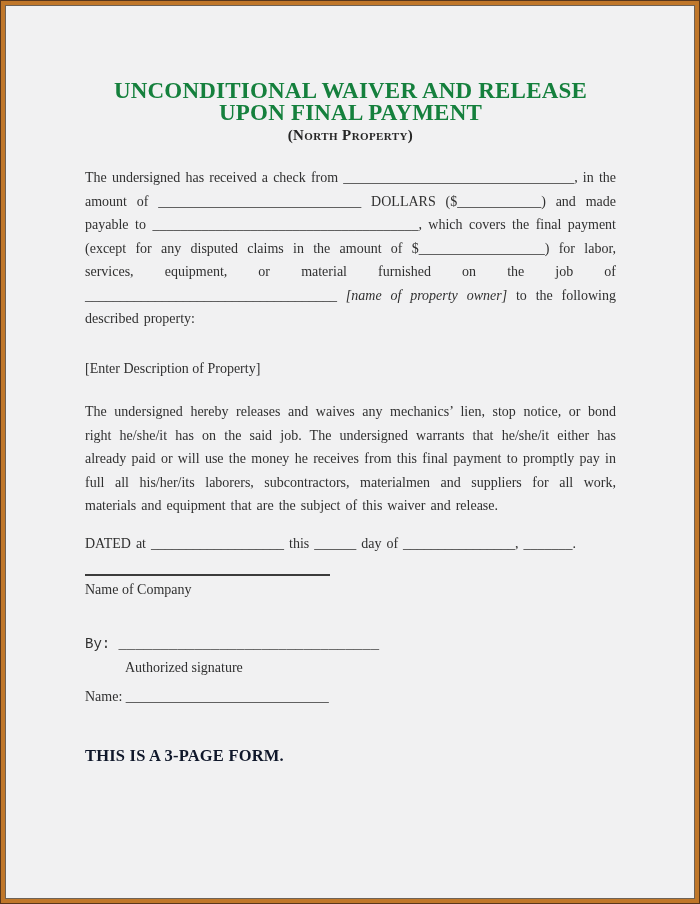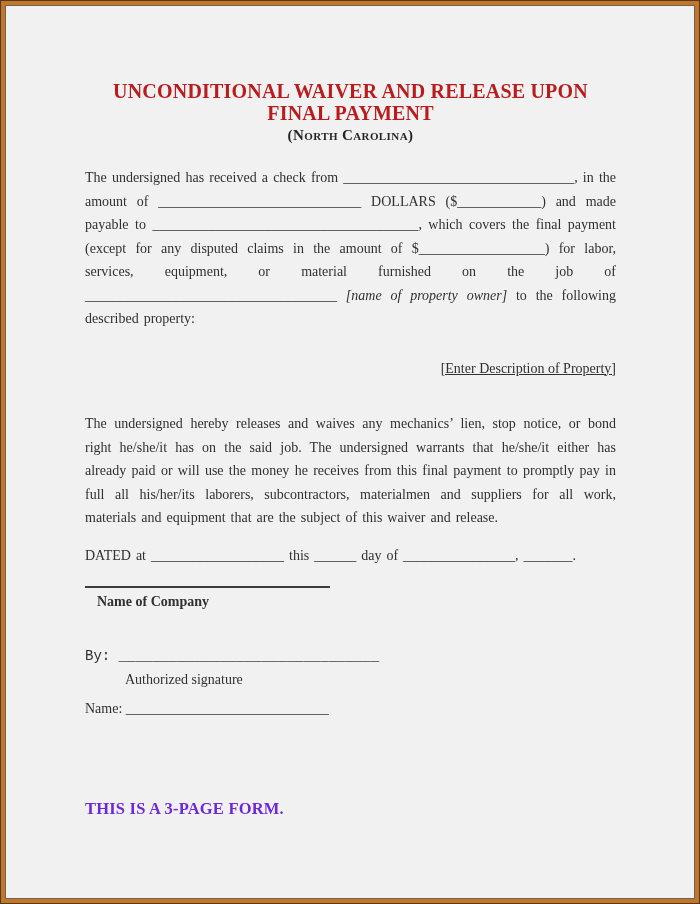--- a/index.html
+++ b/index.html
@@ -27,24 +27,24 @@
     width: 531px;
     padding-top: 80px;
     color: #303030;
     font-family: "Liberation Serif", serif;
     font-size: 14px;
     line-height: 23.5px;
   }
   .doc-title {
     margin: 0;
     text-align: center;
-    font-size: 20px;
+    font-size: 23px;
     line-height: 22px;
     font-weight: bold;
-    color: #b91c1c;
+    color: #15803d;
     letter-spacing: 0.2px;
   }
   .doc-subtitle {
     margin: 0;
     text-align: center;
     font-size: 15px;
     line-height: 22px;
     font-weight: bold;
     font-variant: small-caps;
     color: #262626;
@@ -52,52 +52,51 @@
   }
   .para {
     margin: 0;
     text-align: justify;
     word-spacing: 1.5px;
   }
   .intro { margin-top: 20px; font-family: Liberation Serif, serif; }
   .italic { font-style: italic; }
   .desc-placeholder {
     margin: 26px 0 7px 0;
-    text-align: right;
-    text-decoration: underline;
+    text-align: left;
   }
-  .release { margin-top: 32px; }
+  .release { margin-top: 20px; }
   .dated { text-align: left; word-spacing: 1.5px; }
   .sig-rule {
     margin-top: 19px;
     width: 245px;
     height: 0;
     border-top: 2px solid #3c3c3c;
   }
-  .company-label { margin: 2px 0 0 12px; font-weight: bold; }
+  .company-label { margin: 2px 0 0 0; }
   .by-line { margin: 31px 0 0 0; font-family: Liberation Mono, monospace; }
   .by-caption { margin: 0 0 0 40px; font-family: Liberation Serif, serif; }
   .title-line { margin: 5px 0 0 0; }
   .footer-note {
-    margin: 77px 0 0 0;
+    margin: 36px 0 0 0;
     font-size: 16.5px;
     font-weight: bold;
-    color: #6d28d9;
+    color: #0f172a;
     letter-spacing: 0.2px;
   }
 </style>
 </head>
 <body>
 
 <div class="frame">
   <div class="page">
 
     <h1 class="doc-title">UNCONDITIONAL WAIVER AND RELEASE UPON FINAL PAYMENT</h1>
 
-    <h2 class="doc-subtitle">(North Carolina)</h2>
+    <h2 class="doc-subtitle">(North Property)</h2>
 
     <p class="para intro"><span>The undersigned has received a check from _________________________________, in the amount of _____________________________ DOLLARS ($____________) and made payable to ______________________________________, which covers the final payment (except for any disputed claims in the amount of $__________________) for labor, services, equipment, or material furnished on the job of ____________________________________ </span><span class="italic">[name of property owner]</span><span> to the following described property:</span></p>
 
     <p class="desc-placeholder">[Enter Description of Property]</p>
 
     <p class="para release">The undersigned hereby releases and waives any mechanics’ lien, stop notice, or bond right he/she/it has on the said job. The undersigned warrants that he/she/it either has already paid or will use the money he receives from this final payment to promptly pay in full all his/her/its laborers, subcontractors, materialmen and suppliers for all work, materials and equipment that are the subject of this waiver and release.</p>
 
     <p class="dated">DATED at ___________________ this ______ day of ________________, _______.</p>
 
     <div class="sig-rule"></div>

